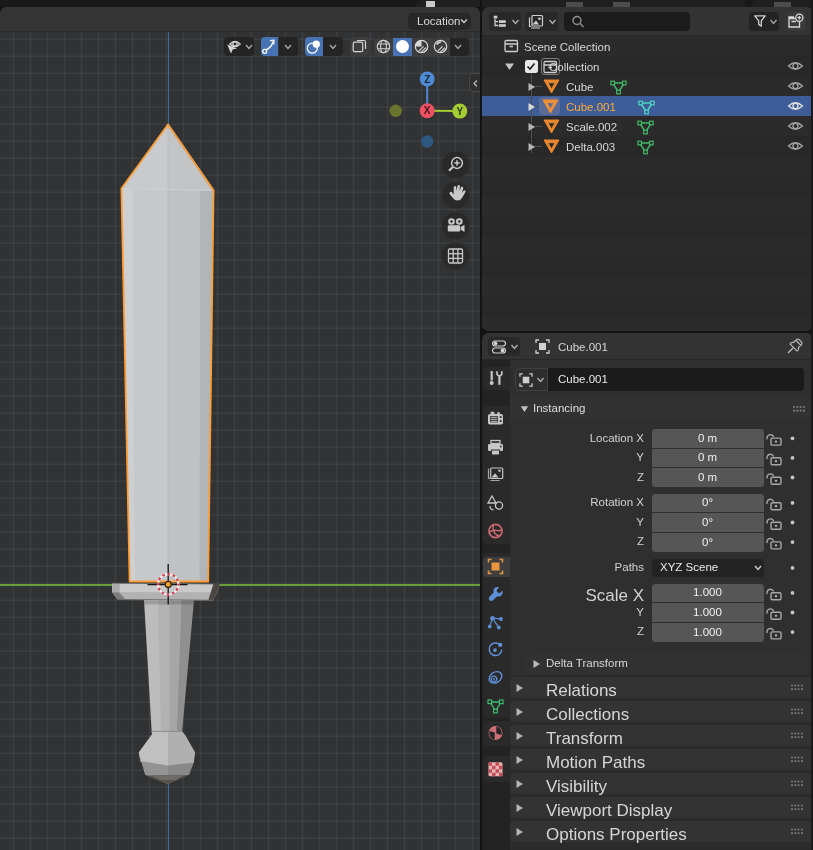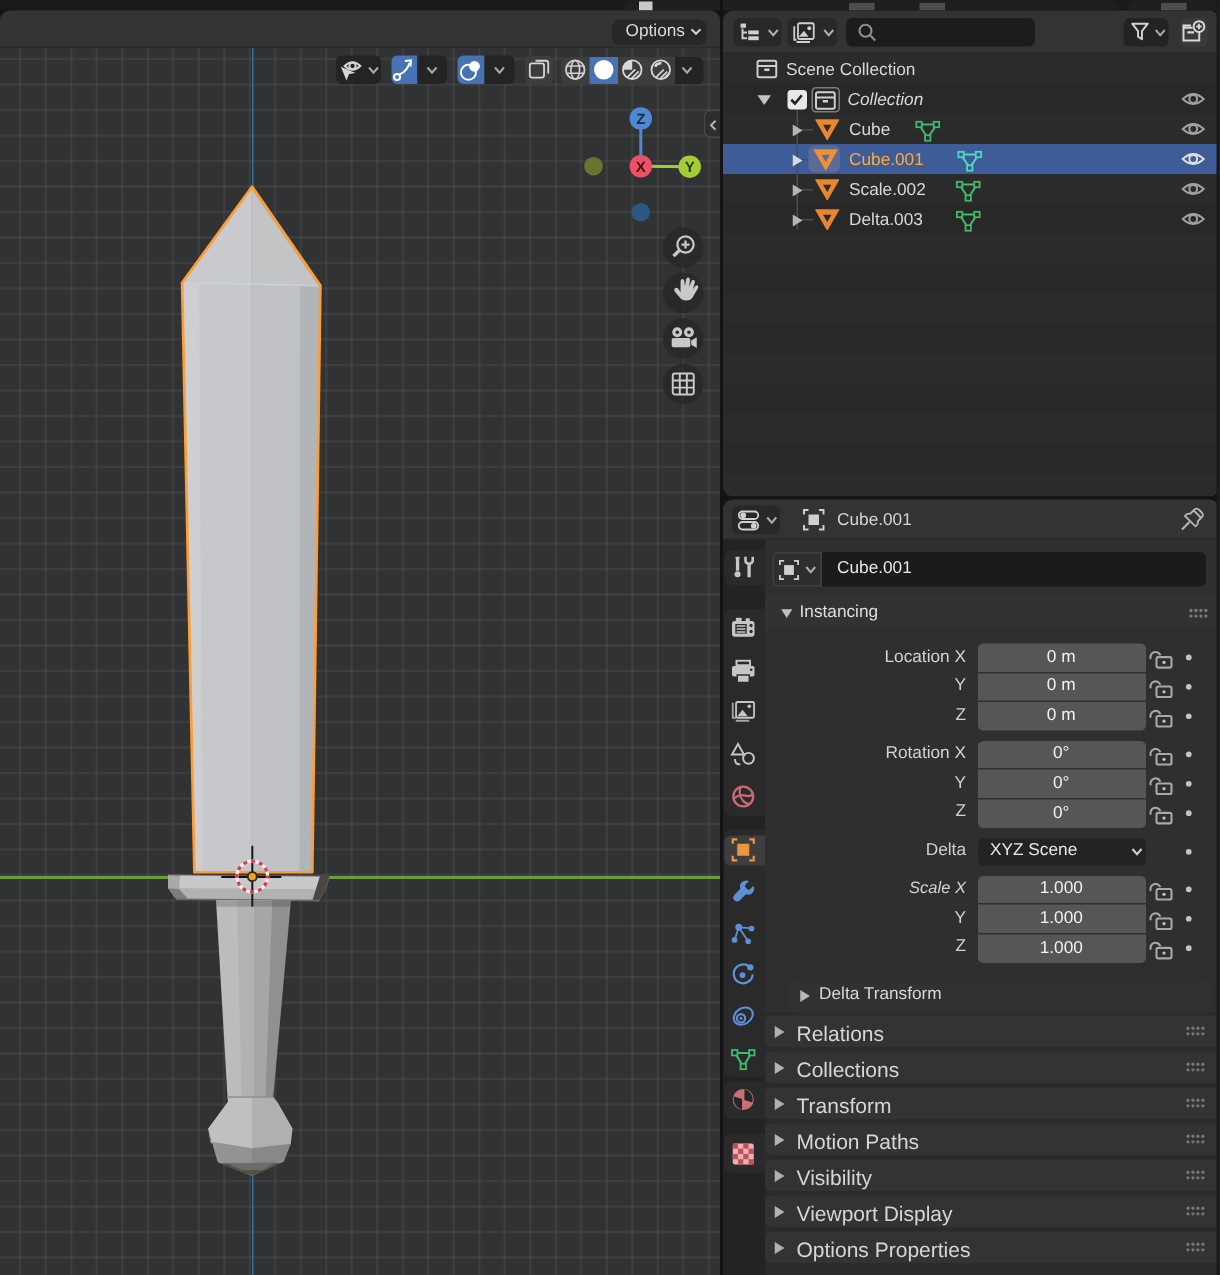--- a/index.html
+++ b/index.html
@@ -99,21 +99,21 @@
       <line x1="0" y1="780.3" x2="480" y2="780.3"></line>
       <line x1="0" y1="797.3" x2="480" y2="797.3"></line>
       <line x1="0" y1="814.3" x2="480" y2="814.3"></line>
       <line x1="0" y1="831.3" x2="480" y2="831.3"></line>
     </g>
   </svg>
 
   <div class="abs" style="left:0;top:0;width:480px;height:25px;background:#343434;border-bottom:1px solid #2a2a2a;box-sizing:border-box;"></div>
 
   <div class="abs" style="left:408px;top:5.5px;width:63px;height:17px;background:#272727;border-radius:5px;box-sizing:border-box;">
-    <span class="txt" style="position:absolute;left:9px;top:3px;font-size:11.5px;color:#d9d9d9;">Options</span>
+    <span class="txt" style="position:absolute;left:9px;top:3px;font-size:11.5px;color:#d9d9d9;">Location</span>
     <svg class="abs" style="left:51px;top:4.5px;" width="10" height="8" viewBox="0 0 10 8">
         <path d="M2 2.5 L5 5.5 L8 2.5" stroke="#cfcfcf" stroke-width="1.4" fill="none"></path>
       </svg>
   </div>
 </div>
 
 <div class="abs" style="left:0;top:584.2px;width:480px;height:1.7px;background:#699e38;"></div>
 <div class="abs" style="left:167.5px;top:32px;width:1.5px;height:818px;background:#3e6d9c;"></div>
 
 <svg class="abs" style="left:98px;top:115px;" width="125" height="680" viewBox="98 115 125 680">
@@ -372,21 +372,21 @@
       <path d="M1.5 4.5 L4 7 L8.5 1.5" stroke="#222" stroke-width="1.7" fill="none"></path>
     </svg>
   <div class="abs" style="left:59px;top:50.5px;width:19px;height:17px;border:1px solid #7c7c7c;border-radius:3px;box-sizing:border-box;"></div>
   <svg class="abs" style="left:61px;top:52.5px;" width="15" height="14" viewBox="0 0 15 14">
     <g fill="none" stroke="#cfcfcf" stroke-width="1.3">
       <rect x="1" y="1.5" width="12.5" height="11" rx="1.2"></rect>
       <path d="M1 5 L13.5 5"></path>
       <path d="M5.5 7.5 L9 7.5" stroke-width="1.6"></path>
     </g>
   </svg>
-  <span class="txt" style="position:absolute;left:83px;top:55px;font-style:italic;">Collection</span>
+  <span class="txt" style="position:absolute;left:67px;top:55px;">Collection</span>
 
   <svg class="abs" style="left:45px;top:74.5px;" width="9" height="10" viewBox="0 0 9 10">
       <path d="M1.5 1 L8 5 L1.5 9 Z" fill="#b5b5b5"></path>
     </svg>
   <svg class="abs" style="left:61px;top:72px;" width="17" height="15" viewBox="0 0 17 15">
     <path d="M1 1 L16 1 L8.5 14 Z M4.9 3.7 L12.1 3.7 L8.5 10 Z" fill="#e8872f" fill-rule="evenodd" stroke="#e8872f" stroke-width="1" stroke-linejoin="round"></path>
   </svg>
   <span class="txt" style="position:absolute;left:84px;top:75px;">Cube</span>
   <svg class="abs" style="left:127px;top:71.5px;" width="20" height="17" viewBox="0 0 20 17">
     <path d="M3.6 4 L15.4 4 L9.5 13 Z" fill="none" stroke="#42b868" stroke-width="1.4" stroke-linejoin="round"></path>
@@ -529,22 +529,22 @@
       <path d="M0.8 1.2 L8.2 1.2 L4.5 7 Z" fill="#c2c2c2"></path>
     </svg>
   <span class="txt" style="position:absolute;left:51px;top:69.5px;color:#dedede;">Instancing</span>
 
   <div class="txt" style="position:absolute;right:169px;top:99.5px;color:#d2d2d2;font-size:11.5px;">Location X</div>
   <div class="txt" style="position:absolute;right:169px;top:119px;color:#d2d2d2;font-size:11.5px;">Y</div>
   <div class="txt" style="position:absolute;right:169px;top:138.7px;color:#d2d2d2;font-size:11.5px;">Z</div>
   <div class="txt" style="position:absolute;right:169px;top:164px;color:#d2d2d2;font-size:11.5px;">Rotation X</div>
   <div class="txt" style="position:absolute;right:169px;top:183.6px;color:#d2d2d2;font-size:11.5px;">Y</div>
   <div class="txt" style="position:absolute;right:169px;top:203.2px;color:#d2d2d2;font-size:11.5px;">Z</div>
-  <div class="txt" style="position:absolute;right:169px;top:229px;color:#d2d2d2;font-size:11.5px;">Delta</div>
-  <div class="txt" style="position:absolute;right:169px;top:254px;color:#d2d2d2;font-size:11px;font-style:italic;">Scale X</div>
+  <div class="txt" style="position:absolute;right:169px;top:229px;color:#d2d2d2;font-size:11.5px;">Paths</div>
+  <div class="txt" style="position:absolute;right:169px;top:254px;color:#d2d2d2;font-size:17px;">Scale X</div>
   <div class="txt" style="position:absolute;right:169px;top:273.6px;color:#d2d2d2;font-size:11.5px;">Y</div>
   <div class="txt" style="position:absolute;right:169px;top:293.2px;color:#d2d2d2;font-size:11.5px;">Z</div>
 
   <div class="abs" style="left:169.5px;top:96.2px;width:112px;height:18.6px;background:#565656;border-radius:3.5px 3.5px 0 0;"></div>
   <div class="abs" style="left:169.5px;top:115.8px;width:112px;height:18.6px;background:#565656;"></div>
   <div class="abs" style="left:169.5px;top:135.4px;width:112px;height:18.6px;background:#565656;border-radius:0 0 3.5px 3.5px;"></div>
   <div class="txt" style="position:absolute;left:169.5px;top:99.8px;width:112px;text-align:center;color:#f1f1f1;font-size:11.5px;">0 m</div>
   <div class="txt" style="position:absolute;left:169.5px;top:119.4px;width:112px;text-align:center;color:#f1f1f1;font-size:11.5px;">0 m</div>
   <div class="txt" style="position:absolute;left:169.5px;top:139px;width:112px;text-align:center;color:#f1f1f1;font-size:11.5px;">0 m</div>
 
@@ -620,21 +620,21 @@
       <circle cx="5.3" cy="6.7" r="1.1"></circle>
       <circle cx="8.6" cy="6.7" r="1.1"></circle>
       <circle cx="11.9" cy="6.7" r="1.1"></circle>
   </g>
 </svg>
 
 <div id="bands">
 <style>
   .band{position:absolute;left:510px;width:303px;height:20.5px;background:#333333;border-radius:4px 0 0 4px;}
   .band .arr{position:absolute;left:5px;top:5.5px;}
-  .band .bt{position:absolute;left:21px;top:5px;color:#d6d6d6;font-size:14px;line-height:1;white-space:nowrap;font-family:"Liberation Sans",sans-serif;}
+  .band .bt{position:absolute;left:36px;top:5px;color:#d6d6d6;font-size:17px;line-height:1;white-space:nowrap;font-family:"Liberation Sans",sans-serif;}
   .band svg.dd{position:absolute;right:9px;top:6px;}
 </style>
 </div>
 <div class="band" style="top:677.3px;">
     <svg class="arr" width="9" height="10" viewBox="0 0 9 10">
       <path d="M1.5 1 L8 5 L1.5 9 Z" fill="#b2b2b2"></path>
     </svg>
     <span class="bt">Relations</span>
     <svg class="dd" width="14" height="9" viewBox="0 0 14 9">
       <g fill="#757575">

